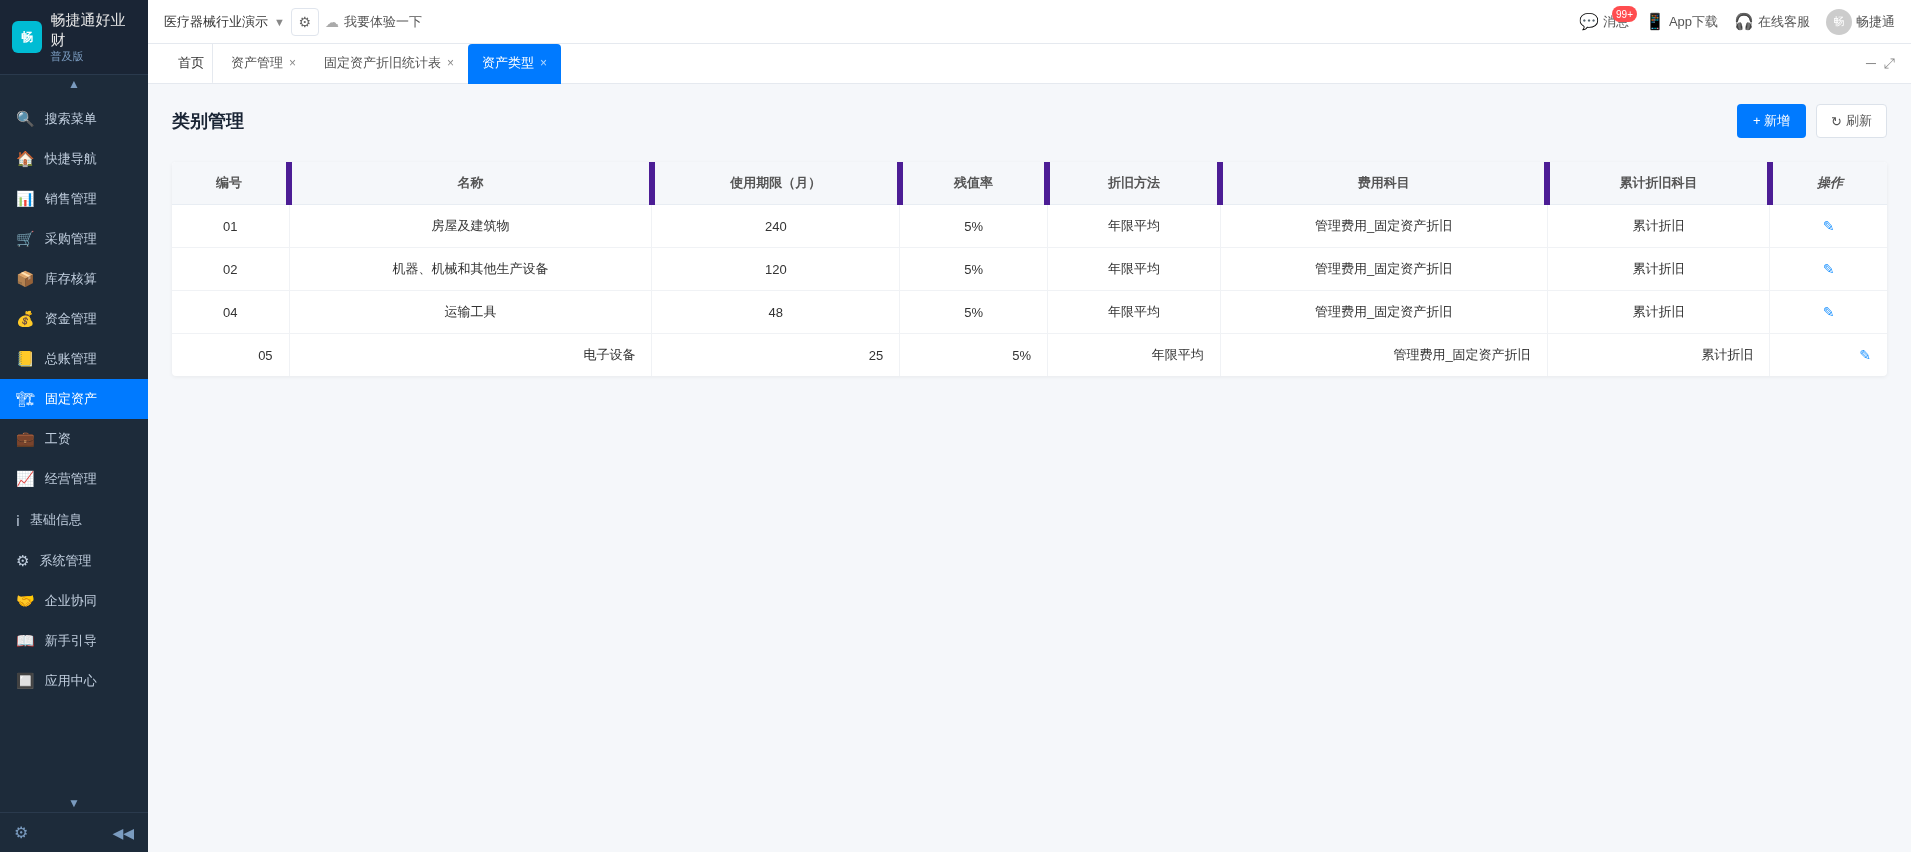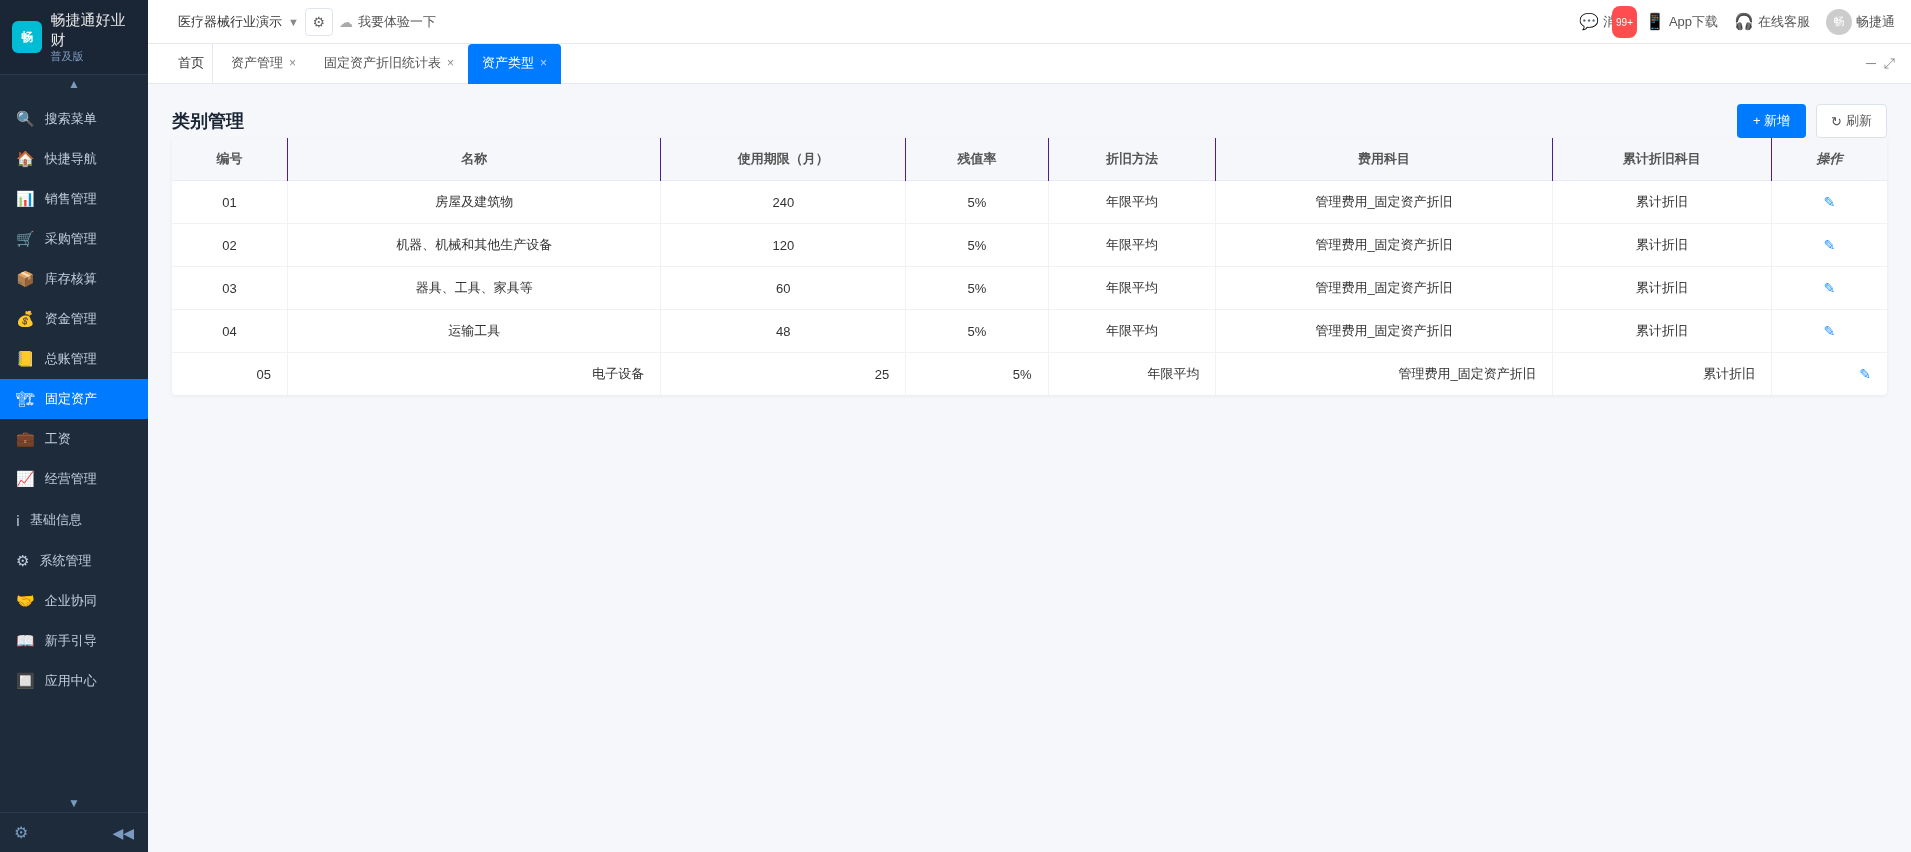--- a/index.html
+++ b/index.html
@@ -74,21 +74,21 @@
     #topbar {
       background: #fff;
       border-bottom: 1px solid #e5e9ef;
       display: flex;
       align-items: center;
       padding: 0 16px;
       height: 44px;
       flex-shrink: 0;
       gap: 12px;
     }
-    #topbar-breadcrumb { display: flex; align-items: center; gap: 6px; flex: 1; margin-left: 14px; }
+    #topbar-breadcrumb { display: flex; align-items: center; gap: 6px; flex: 1; }
     #industry-selector {
       display: flex; align-items: center; gap: 6px;
       color: #333; font-size: 13px; cursor: pointer;
     }
     #industry-chevron { color: #888; font-size: 11px; }
     #settings-btn {
       width: 28px; height: 28px; border-radius: 4px;
       border: 1px solid #e0e5ed;
       display: flex; align-items: center; justify-content: center;
       color: #666; cursor: pointer; font-size: 14px;
@@ -97,21 +97,21 @@
       display: flex; align-items: center; gap: 5px;
       color: #555; font-size: 13px; cursor: pointer;
     }
     #experience-icon { color: #aaa; font-size: 14px; }
 
     #topbar-right { display: flex; align-items: center; gap: 16px; }
     .topbar-action { display: flex; align-items: center; gap: 4px; color: #555; font-size: 13px; cursor: pointer; position: relative; }
     .topbar-action .action-icon { font-size: 16px; color: #666; }
     #badge {
       background: #ff4d4f; color: #fff; font-size: 10px;
-      border-radius: 8px; padding: 0 4px; min-width: 16px; height: 32px;
+      border-radius: 8px; padding: 0 4px; min-width: 16px; height: 16px;
       display: flex; align-items: center; justify-content: center;
       position: absolute; top: -6px; right: -8px;
     }
     #user-avatar { width: 26px; height: 26px; border-radius: 50%; background: #ccc; display: flex; align-items: center; justify-content: center; color: #fff; font-size: 11px; }
 
     
     #tabbar {
       background: #fff;
       border-bottom: 1px solid #e5e9ef;
       display: flex;
@@ -141,21 +141,21 @@
     
     #content {
       flex: 1;
       overflow-y: auto;
       padding: 20px 24px;
       background: #f5f7fa;
     }
 
     #page-header {
       display: flex; align-items: center; justify-content: space-between;
-      margin-bottom: 0;
+      margin-bottom: 24px;
     }
     #page-title { font-size: 18px; font-weight: bold; color: #1a2535; }
 
     #page-actions { display: flex; gap: 10px; }
     #btn-new {
       background: #007aff; color: #fff;
       border: none; border-radius: 4px;
       padding: 7px 16px; font-size: 13px; cursor: pointer;
       display: flex; align-items: center; gap: 4px;
     }
@@ -178,21 +178,21 @@
     #data-table thead tr {
       background: #f5f7fa;
       border-bottom: 1px solid #e8edf3;
     }
     #data-table th {
       padding: 12px 16px;
       text-align: center;
       font-size: 13px;
       color: #555;
       font-weight: 600;
-      border-right: 1px solid #4c1d95;
+      border-right: 6px solid #4c1d95;
     }
     #data-table th:last-child { border-right: none; font-style: italic; }
     #data-table td {
       padding: 12px 16px;
       text-align: center;
       font-size: 13px;
       color: #333;
       border-bottom: 1px solid #f0f2f5;
       border-right: 1px solid #f0f2f5;
     }
@@ -393,30 +393,20 @@
     <td class="code-cell">02</td>
     <td class="name-cell">机器、机械和其他生产设备</td>
     <td class="num-cell">120</td>
     <td>5%</td>
     <td>年限平均</td>
     <td class="link-blue">管理费用_固定资产折旧</td>
     <td class="link-blue">累计折旧</td>
     <td><span class="edit-icon">✎</span></td>
   </tr>
           <tr>
-    <td class="code-cell">03</td>
-    <td class="name-cell">器具、工具、家具等</td>
-    <td class="num-cell">60</td>
-    <td>5%</td>
-    <td>年限平均</td>
-    <td class="link-blue">管理费用_固定资产折旧</td>
-    <td class="link-blue">累计折旧</td>
-    <td><span class="edit-icon">✎</span></td>
-  </tr>
-          <tr>
     <td class="code-cell">04</td>
     <td class="name-cell">运输工具</td>
     <td class="num-cell">48</td>
     <td>5%</td>
     <td>年限平均</td>
     <td class="link-blue">管理费用_固定资产折旧</td>
     <td class="link-blue">累计折旧</td>
     <td><span class="edit-icon">✎</span></td>
   </tr>
           <tr>

